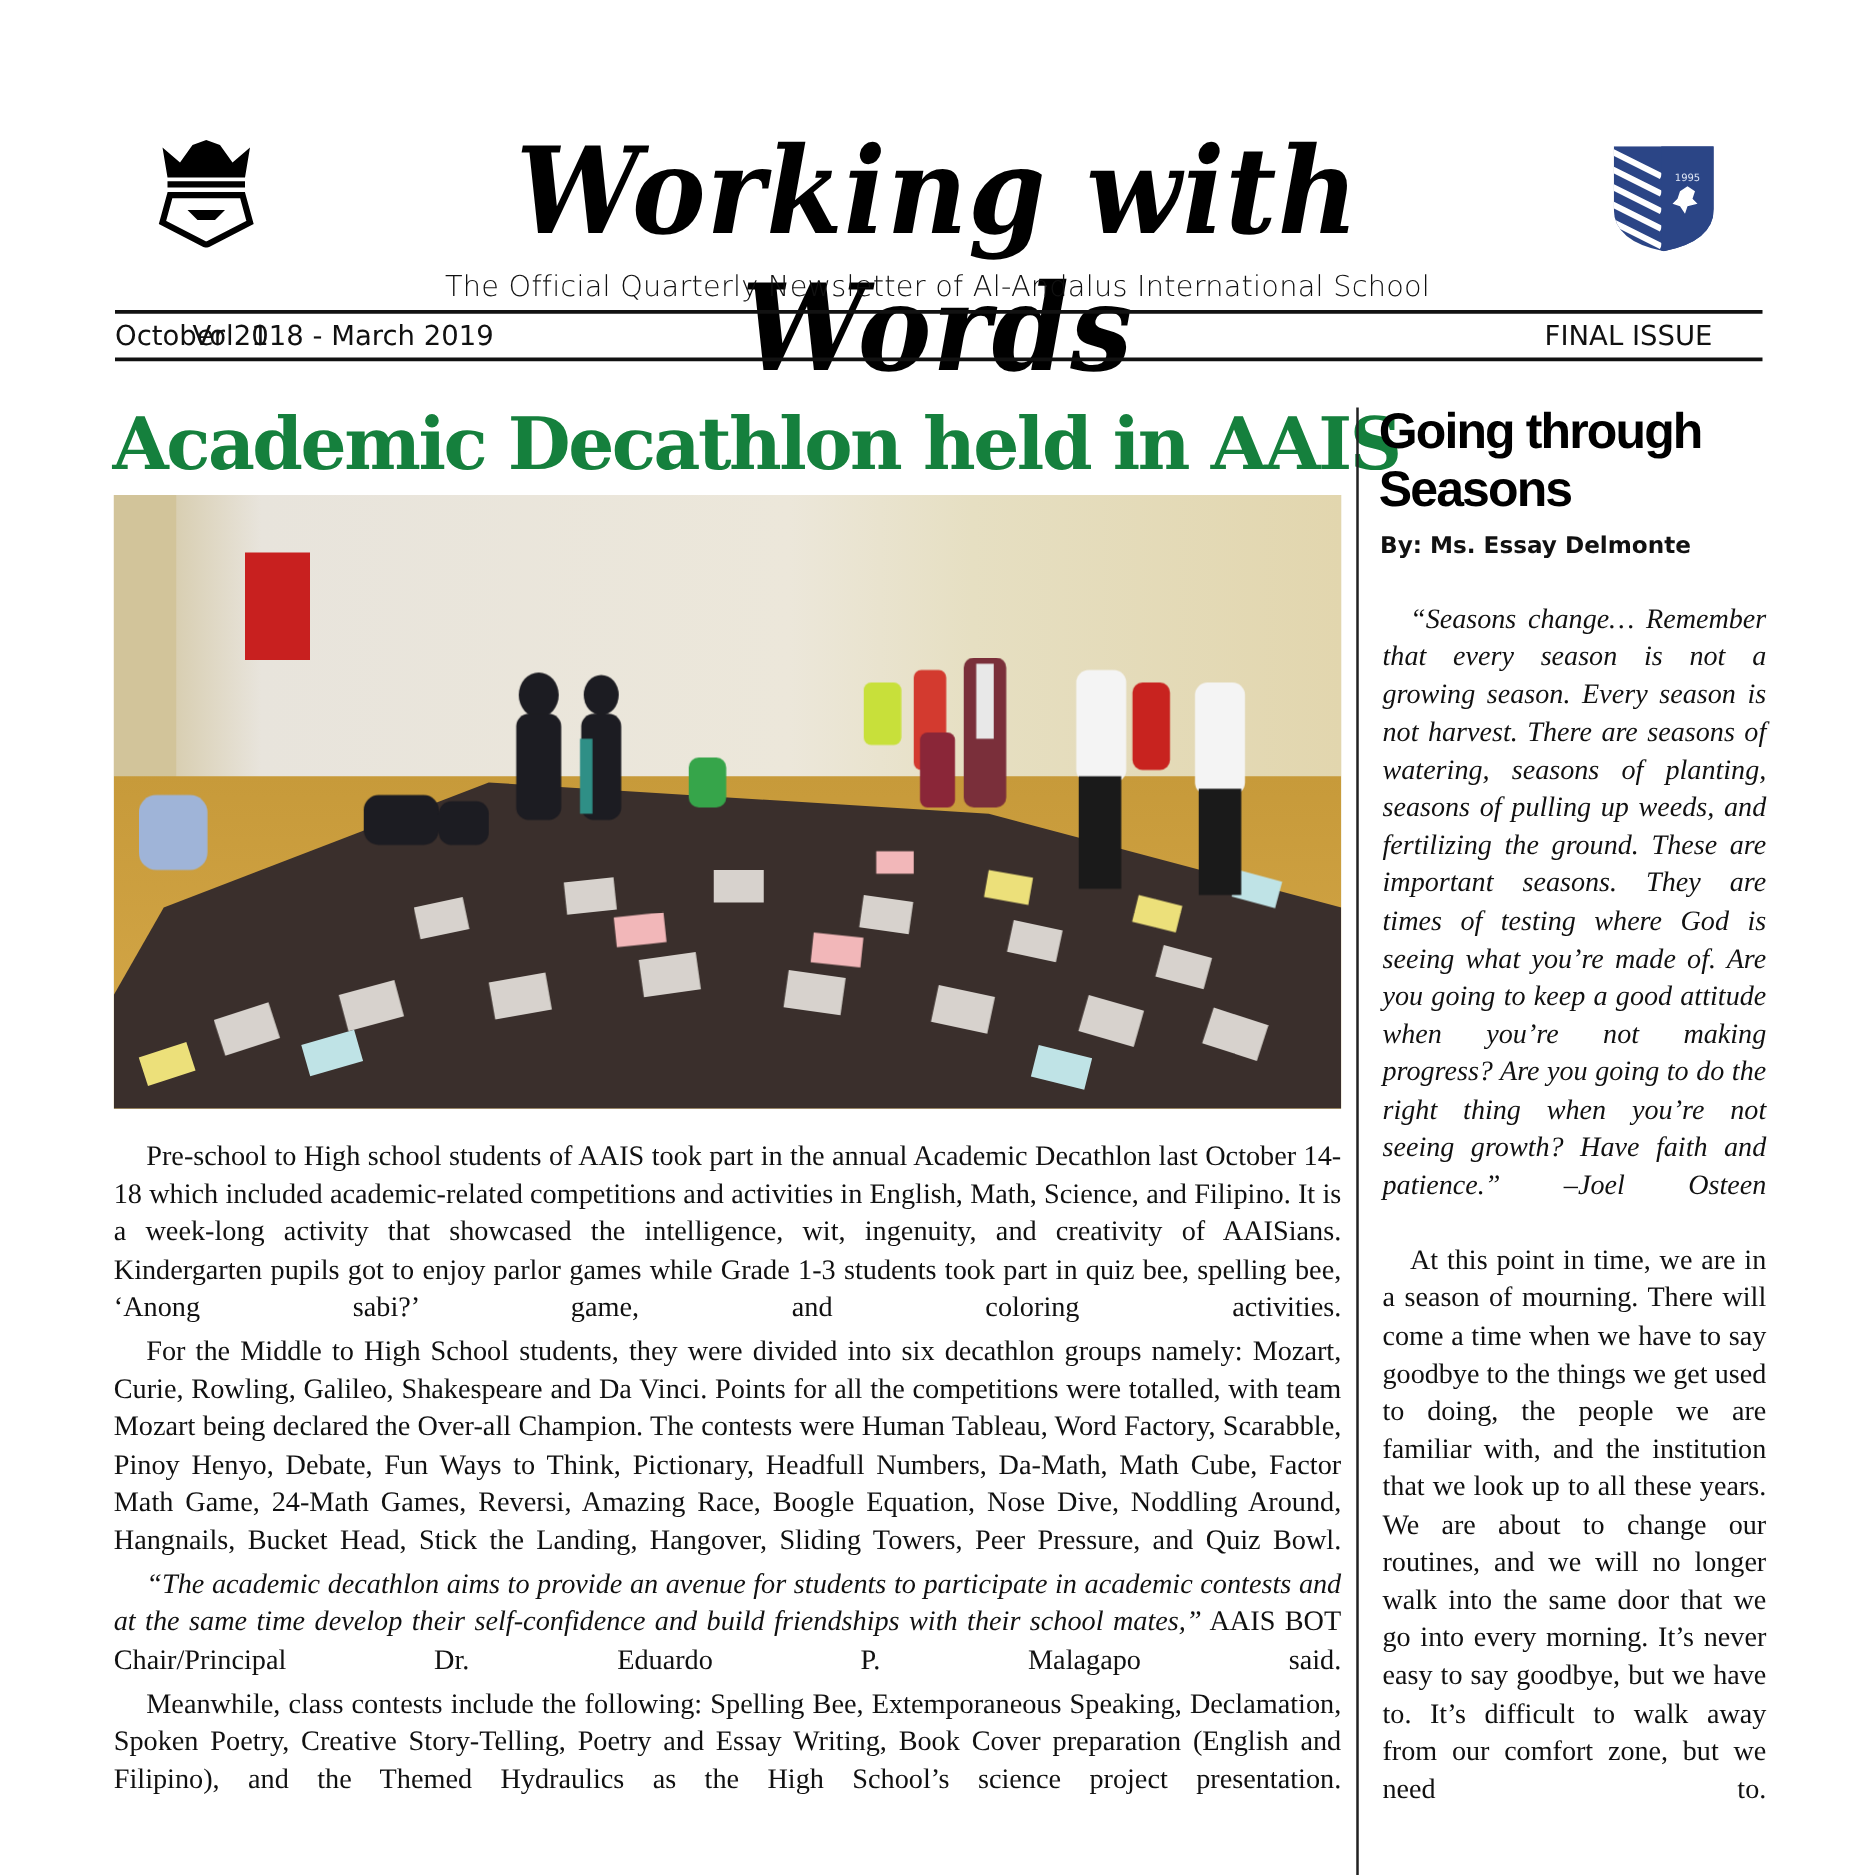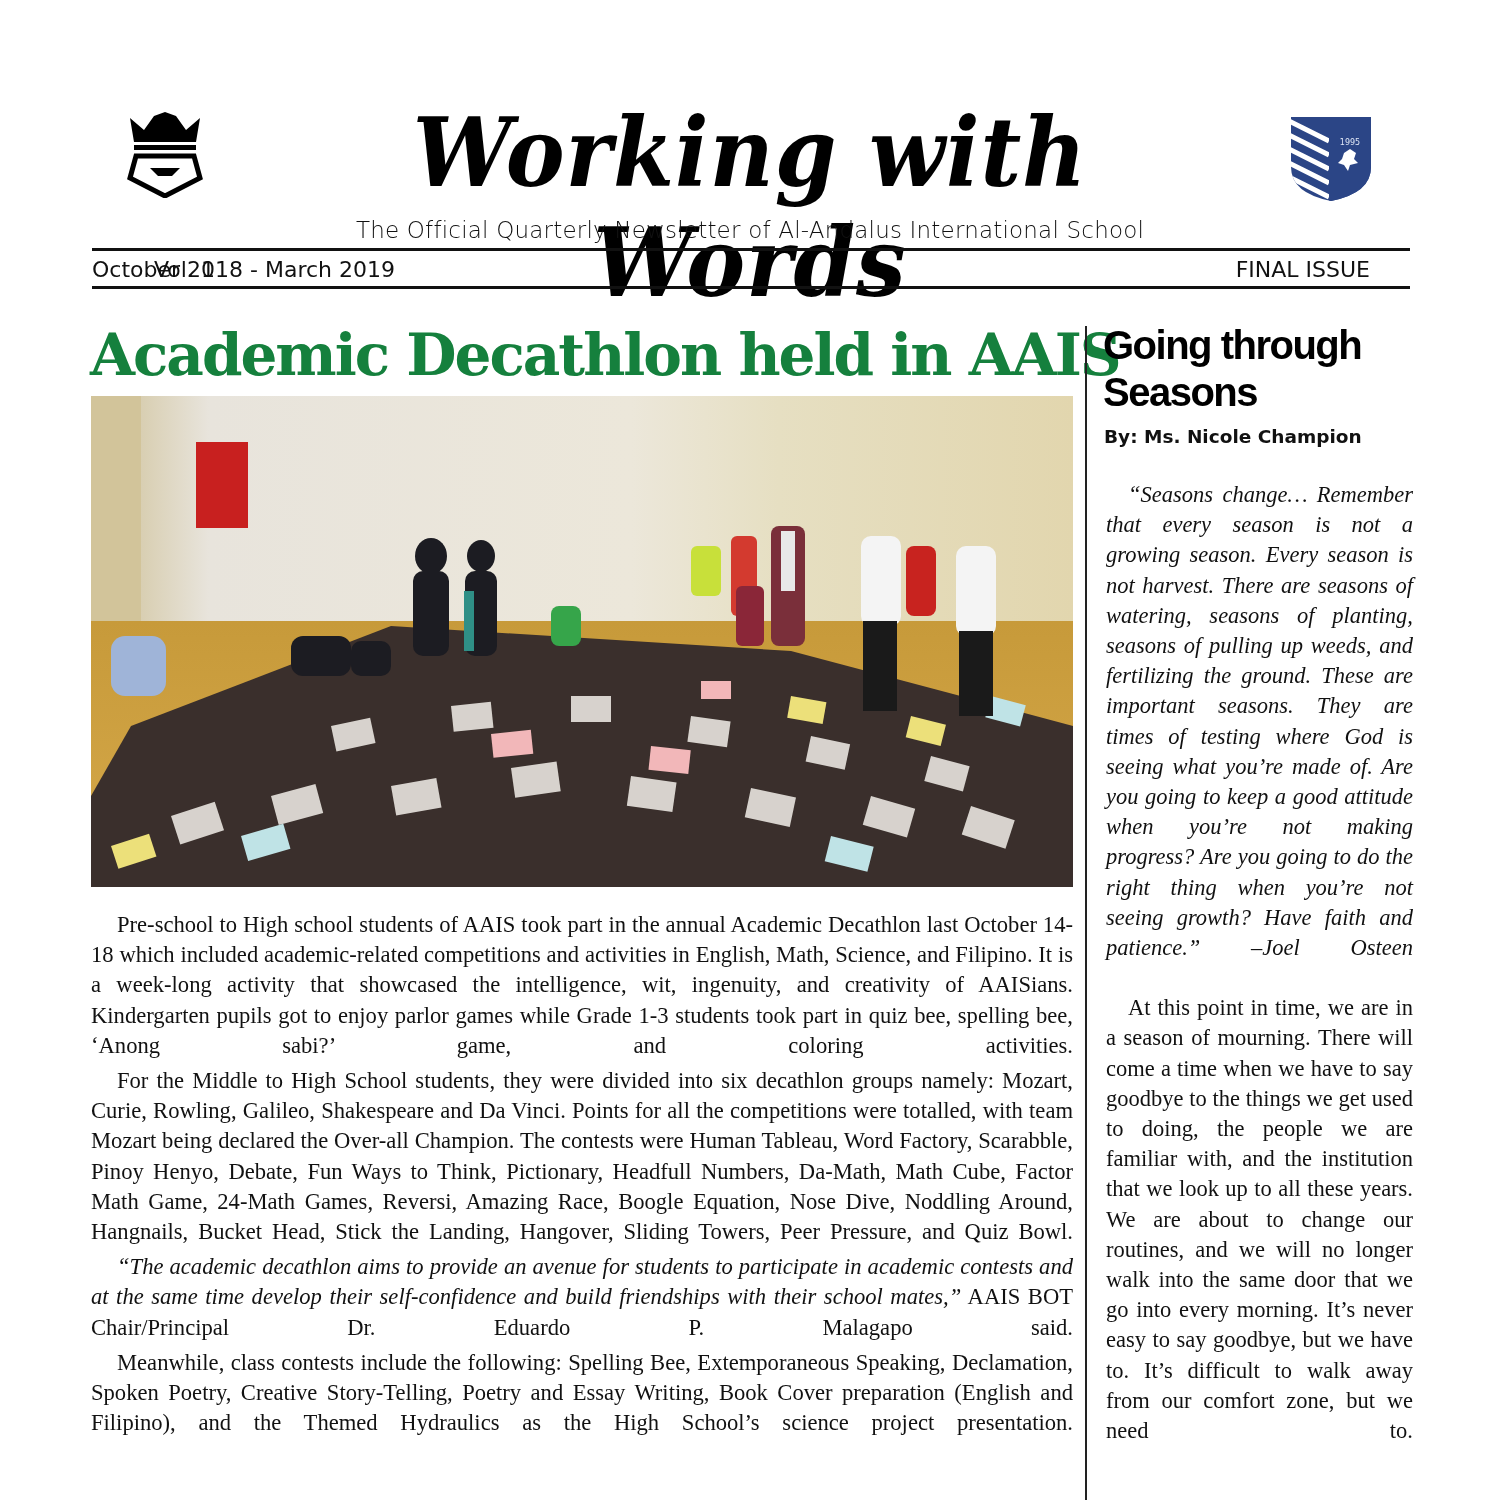--- a/index.html
+++ b/index.html
@@ -208,18 +208,18 @@
     <p>For the Middle to High School students, they were divided into six decathlon groups namely: Mozart, Curie, Rowling, Galileo, Shakespeare and Da Vinci. Points for all the competitions were totalled, with team Mozart being declared the Over-all Champion. The contests were Human Tableau, Word Factory, Scarabble, Pinoy Henyo, Debate, Fun Ways to Think, Pictionary, Headfull Numbers, Da-Math, Math Cube, Factor Math Game, 24-Math Games, Reversi, Amazing Race, Boogle Equation, Nose Dive, Noddling Around, Hangnails, Bucket Head, Stick the Landing, Hangover, Sliding Towers, Peer Pressure, and Quiz Bowl.</p>
     <p><span class="quote-text">“The academic decathlon aims to provide an avenue for students to participate in academic contests and at the same time develop their self-confidence and build friendships with their school mates,”</span><span> AAIS BOT Chair/Principal Dr. Eduardo P. Malagapo said.</span></p>
     <p>Meanwhile, class contests include the following: Spelling Bee, Extemporaneous Speaking, Declamation, Spoken Poetry, Creative Story-Telling, Poetry and Essay Writing, Book Cover preparation (English and Filipino), and the Themed Hydraulics as the High School’s science project presentation.</p>
   </div>
 </article>
 
 <div class="col-divider"></div>
 
 <aside>
   <h2 class="side-title" style="margin:0;">Going through Seasons</h2>
-  <div class="byline">By: Ms. Nicole Champion</div>
+  <div class="byline">By: Ms. Essay Delmonte</div>
   <div class="side-body">
     <p class="quote">“Seasons change… Remember that every season is not a growing season. Every season is not harvest. There are seasons of watering, seasons of planting, seasons of pulling up weeds, and fertilizing the ground. These are important seasons. They are times of testing where God is seeing what you’re made of. Are you going to keep a good attitude when you’re not making progress? Are you going to do the right thing when you’re not seeing growth? Have faith and patience.” –Joel Osteen</p>
     <p>At this point in time, we are in a season of mourning. There will come a time when we have to say goodbye to the things we get used to doing, the people we are familiar with, and the institution that we look up to all these years. We are about to change our routines, and we will no longer walk into the same door that we go into every morning. It’s never easy to say goodbye, but we have to. It’s difficult to walk away from our comfort zone, but we need to.</p>
   </div>
 </aside>
 
 </body></html>

